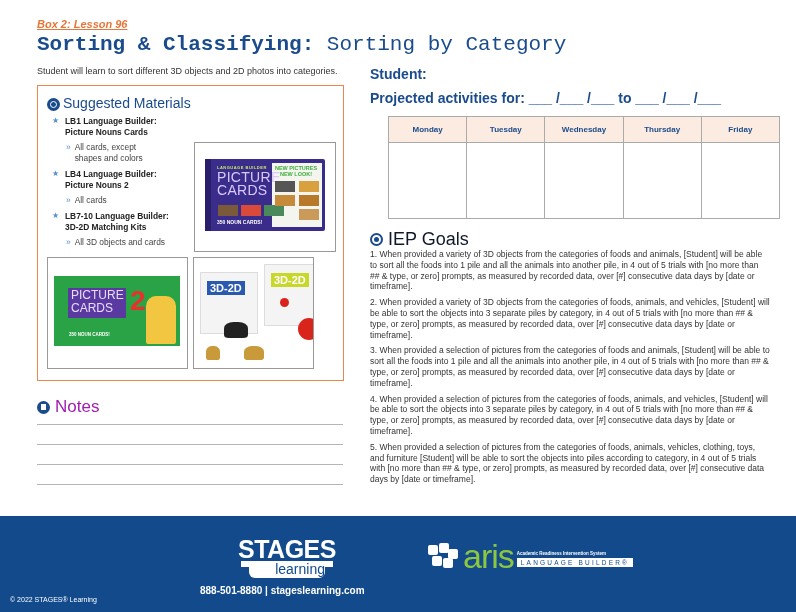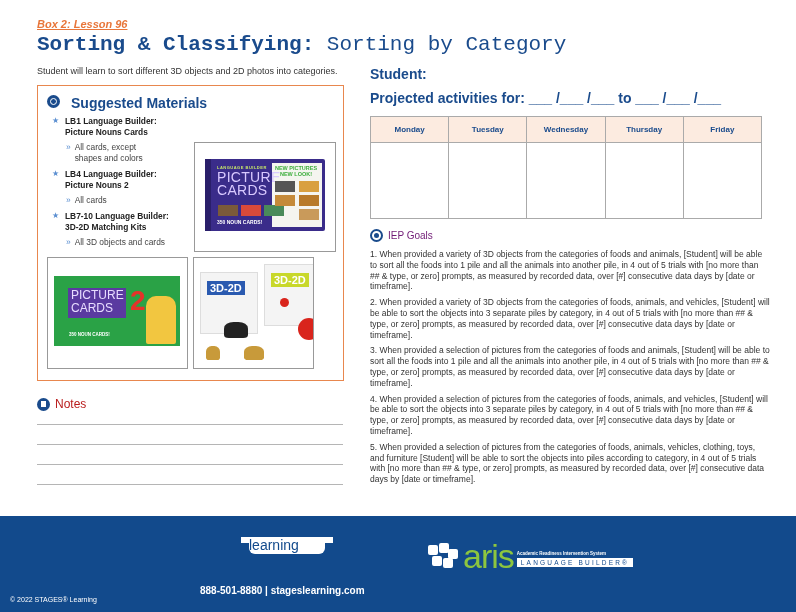--- a/index.html
+++ b/index.html
@@ -6,21 +6,21 @@
   html, body { width: 796px; height: 612px; overflow: hidden; background: #ffffff; }
   body { font-family: "Liberation Sans", sans-serif; color: #333333; position: relative; }
 
   .lesson-tag { position: absolute; left: 37px; top: 18px; font-size: 11px; font-weight: bold; font-style: italic; color: #e8763a; text-decoration: underline; }
   .page-title { position: absolute; left: 37px; top: 33px; font-size: 21px; color: #1a4b8c; white-space: nowrap; font-family: Liberation Mono, monospace; }
   .page-title b { font-weight: bold; }
   .page-desc { position: absolute; left: 37px; top: 66px; font-size: 9px; color: #333; }
 
   
   .materials-box { position: absolute; left: 37px; top: 85px; width: 307px; height: 296px; border: 1.5px solid #e8874e; }
-  .mat-head { position: absolute; left: 9px; top: 9px; display: flex; align-items: flex-start; gap: 11px; font-weight: bold; }
+  .mat-head { position: absolute; left: 9px; top: 9px; display: flex; align-items: flex-end; gap: 3px; }
   .mat-head .ic { width: 13px; height: 13px; border-radius: 50%; background: #1a4b8c; position: relative; }
   .mat-head .ic::after { content: ""; position: absolute; left: 3px; top: 3px; width: 5px; height: 5px; border-radius: 50%; border: 1.5px solid #fff; }
   .mat-head .ttl { font-size: 14px; color: #1a4b8c; }
   .mat-list { position: absolute; left: 14px; top: 30px; width: 150px; font-size: 8.4px; }
   .mat-item { display: flex; gap: 6px; margin-bottom: 4px; }
   .mat-item .star { color: #5b8fd1; font-size: 8px; width: 7px; }
   .mat-item .nm { font-weight: bold; color: #222; line-height: 11px; }
   .mat-sub { display: flex; gap: 4px; margin: 0 0 5px 14px; color: #444; line-height: 11px; }
   .mat-sub .ch { color: #5b8fd1; }
 
@@ -48,44 +48,44 @@
 
   .box-3d { position: absolute; width: 58px; height: 62px; background: #f4f4f4; border: 1px solid #ddd; }
   .box-3d .hd { position: absolute; left: 6px; top: 8px; font-size: 11px; color: #fff; font-weight: bold; padding: 1px 3px; }
   .apple { position: absolute; border-radius: 50%; background: #d9241c; }
   .animal { position: absolute; background: #c89a3a; border-radius: 40% 40% 20% 20%; }
 
   
   .student-label { position: absolute; left: 370px; top: 66px; font-size: 14px; font-weight: bold; color: #1a4b8c; }
   .projected { position: absolute; left: 370px; top: 90px; font-size: 14px; font-weight: bold; color: #1a4b8c; white-space: nowrap; }
 
-  .week-table { position: absolute; left: 370px; top: 116px; width: 392px; height: 103px; border-collapse: collapse; table-layout: fixed; }
+  .week-table { position: absolute; left: 388px; top: 116px; width: 392px; height: 103px; border-collapse: collapse; table-layout: fixed; }
   .week-table th { height: 26px; background: #fcebe0; border: 1px solid #aaa; font-size: 8px; font-weight: bold; color: #1a4b8c; }
   .week-table td { border: 1px solid #aaa; }
 
   .iep-head { position: absolute; left: 370px; top: 229px; display: flex; align-items: center; gap: 5px; }
   .iep-head .ic { width: 13px; height: 13px; border-radius: 50%; border: 2px solid #1a4b8c; position: relative; }
   .iep-head .ic::after { content: ""; position: absolute; left: 2px; top: 2px; width: 5px; height: 5px; border-radius: 50%; background: #1a4b8c; }
-  .iep-head .ttl { font-size: 10px; color: #701a75; }
+  .iep-head .ttl { font-size: 18px; color: #0f172a; }
   .iep-list { position: absolute; left: 370px; top: 249px; width: 400px; font-size: 8.5px; line-height: 10.8px; color: #333; }
   .iep-list p { margin-bottom: 5px; }
 
   
   .notes-head { position: absolute; left: 37px; top: 397px; display: flex; align-items: center; gap: 5px; }
   .notes-head .ic { width: 13px; height: 13px; border-radius: 50%; background: #1a4b8c; position: relative; }
   .notes-head .ic::after { content: ""; position: absolute; left: 4px; top: 3px; width: 5px; height: 6px; background: #fff; }
-  .notes-head .ttl { font-size: 12px; color: #b91c1c; }
+  .notes-head .ttl { font-size: 17px; color: #a21caf; }
   .note-line { position: absolute; left: 37px; width: 306px; height: 1px; background: #b5b5b5; }
 
   
   .footer { position: absolute; left: 0; top: 516px; width: 796px; height: 96px; background: #124a8c; color: #fff; }
   .copyright { position: absolute; left: 10px; top: 80px; font-size: 7px; color: #fff; }
   .stages-logo { position: absolute; left: 237px; top: 21px; width: 100px; }
   .stages-logo .w { font-size: 25px; font-weight: bold; letter-spacing: -.5px; color: #fff; line-height: 24px; text-align: center; }
-  .stages-logo .tray { margin: 0 auto; width: 76px; height: 17px; background: #fff; border-radius: 0 0 6px 6px; color: #124a8c; font-size: 14px; text-align: left; line-height: 16px; position: relative; }
+  .stages-logo .tray { margin: 0 auto; width: 76px; height: 17px; background: #fff; border-radius: 0 0 6px 6px; color: #124a8c; font-size: 14px; text-align: right; line-height: 16px; position: relative; }
   .stages-logo .tray::before, .stages-logo .tray::after { content: ""; position: absolute; top: 0; width: 8px; height: 6px; background: #fff; }
   .stages-logo .tray::before { left: -8px; }
   .stages-logo .tray::after { right: -8px; }
   .stages-contact { position: absolute; left: 200px; top: 69px; font-size: 10px; font-weight: bold; color: #fff; white-space: nowrap; text-align: center; }
 
   .aris-logo { position: absolute; left: 426px; top: 27px; display: flex; align-items: flex-end; gap: 3px; }
   .aris-logo .puzzle { width: 34px; height: 26px; position: relative; }
   .aris-logo .puzzle span { position: absolute; width: 10px; height: 10px; background: #fff; border-radius: 2px; }
   .aris-logo .word { font-size: 34px; color: #8dc63f; line-height: 26px; letter-spacing: -1px; }
   .aris-logo .meta { display: flex; flex-direction: column; gap: 2px; margin-bottom: 2px; }
@@ -217,20 +217,21 @@
 <div class="iep-list">
   <p>1. When provided a variety of 3D objects from the categories of foods and animals, [Student] will be able to sort all the foods into 1 pile and all the animals into another pile, in 4 out of 5 trials with [no more than ## &amp; type, or zero] prompts, as measured by recorded data, over [#] consecutive data days by [date or timeframe].</p>
   <p>2. When provided a variety of 3D objects from the categories of foods, animals, and vehicles, [Student] will be able to sort the objects into 3 separate piles by category, in 4 out of 5 trials with [no more than ## &amp; type, or zero] prompts, as measured by recorded data, over [#] consecutive data days by [date or timeframe].</p>
   <p>3. When provided a selection of pictures from the categories of foods and animals, [Student] will be able to sort all the foods into 1 pile and all the animals into another pile, in 4 out of 5 trials with [no more than ## &amp; type, or zero] prompts, as measured by recorded data, over [#] consecutive data days by [date or timeframe].</p>
   <p>4. When provided a selection of pictures from the categories of foods, animals, and vehicles, [Student] will be able to sort the objects into 3 separate piles by category, in 4 out of 5 trials with [no more than ## &amp; type, or zero] prompts, as measured by recorded data, over [#] consecutive data days by [date or timeframe].</p>
   <p>5. When provided a selection of pictures from the categories of foods, animals, vehicles, clothing, toys, and furniture [Student] will be able to sort the objects into piles according to category, in 4 out of 5 trials with [no more than ## &amp; type, or zero] prompts, as measured by recorded data, over [#] consecutive data days by [date or timeframe].</p>
 </div>
 
 <div class="footer">
   <div class="stages-logo">
+    <div class="w">STAGES</div>
     <div class="tray">learning</div>
   </div>
   <div class="stages-contact">888-501-8880  |  stageslearning.com</div>
 
   <div class="aris-logo">
     <div class="puzzle">
       <span style="left:2px;top:2px;"></span>
       <span style="left:13px;top:0;"></span>
       <span style="left:22px;top:6px;"></span>
       <span style="left:6px;top:13px;"></span>

